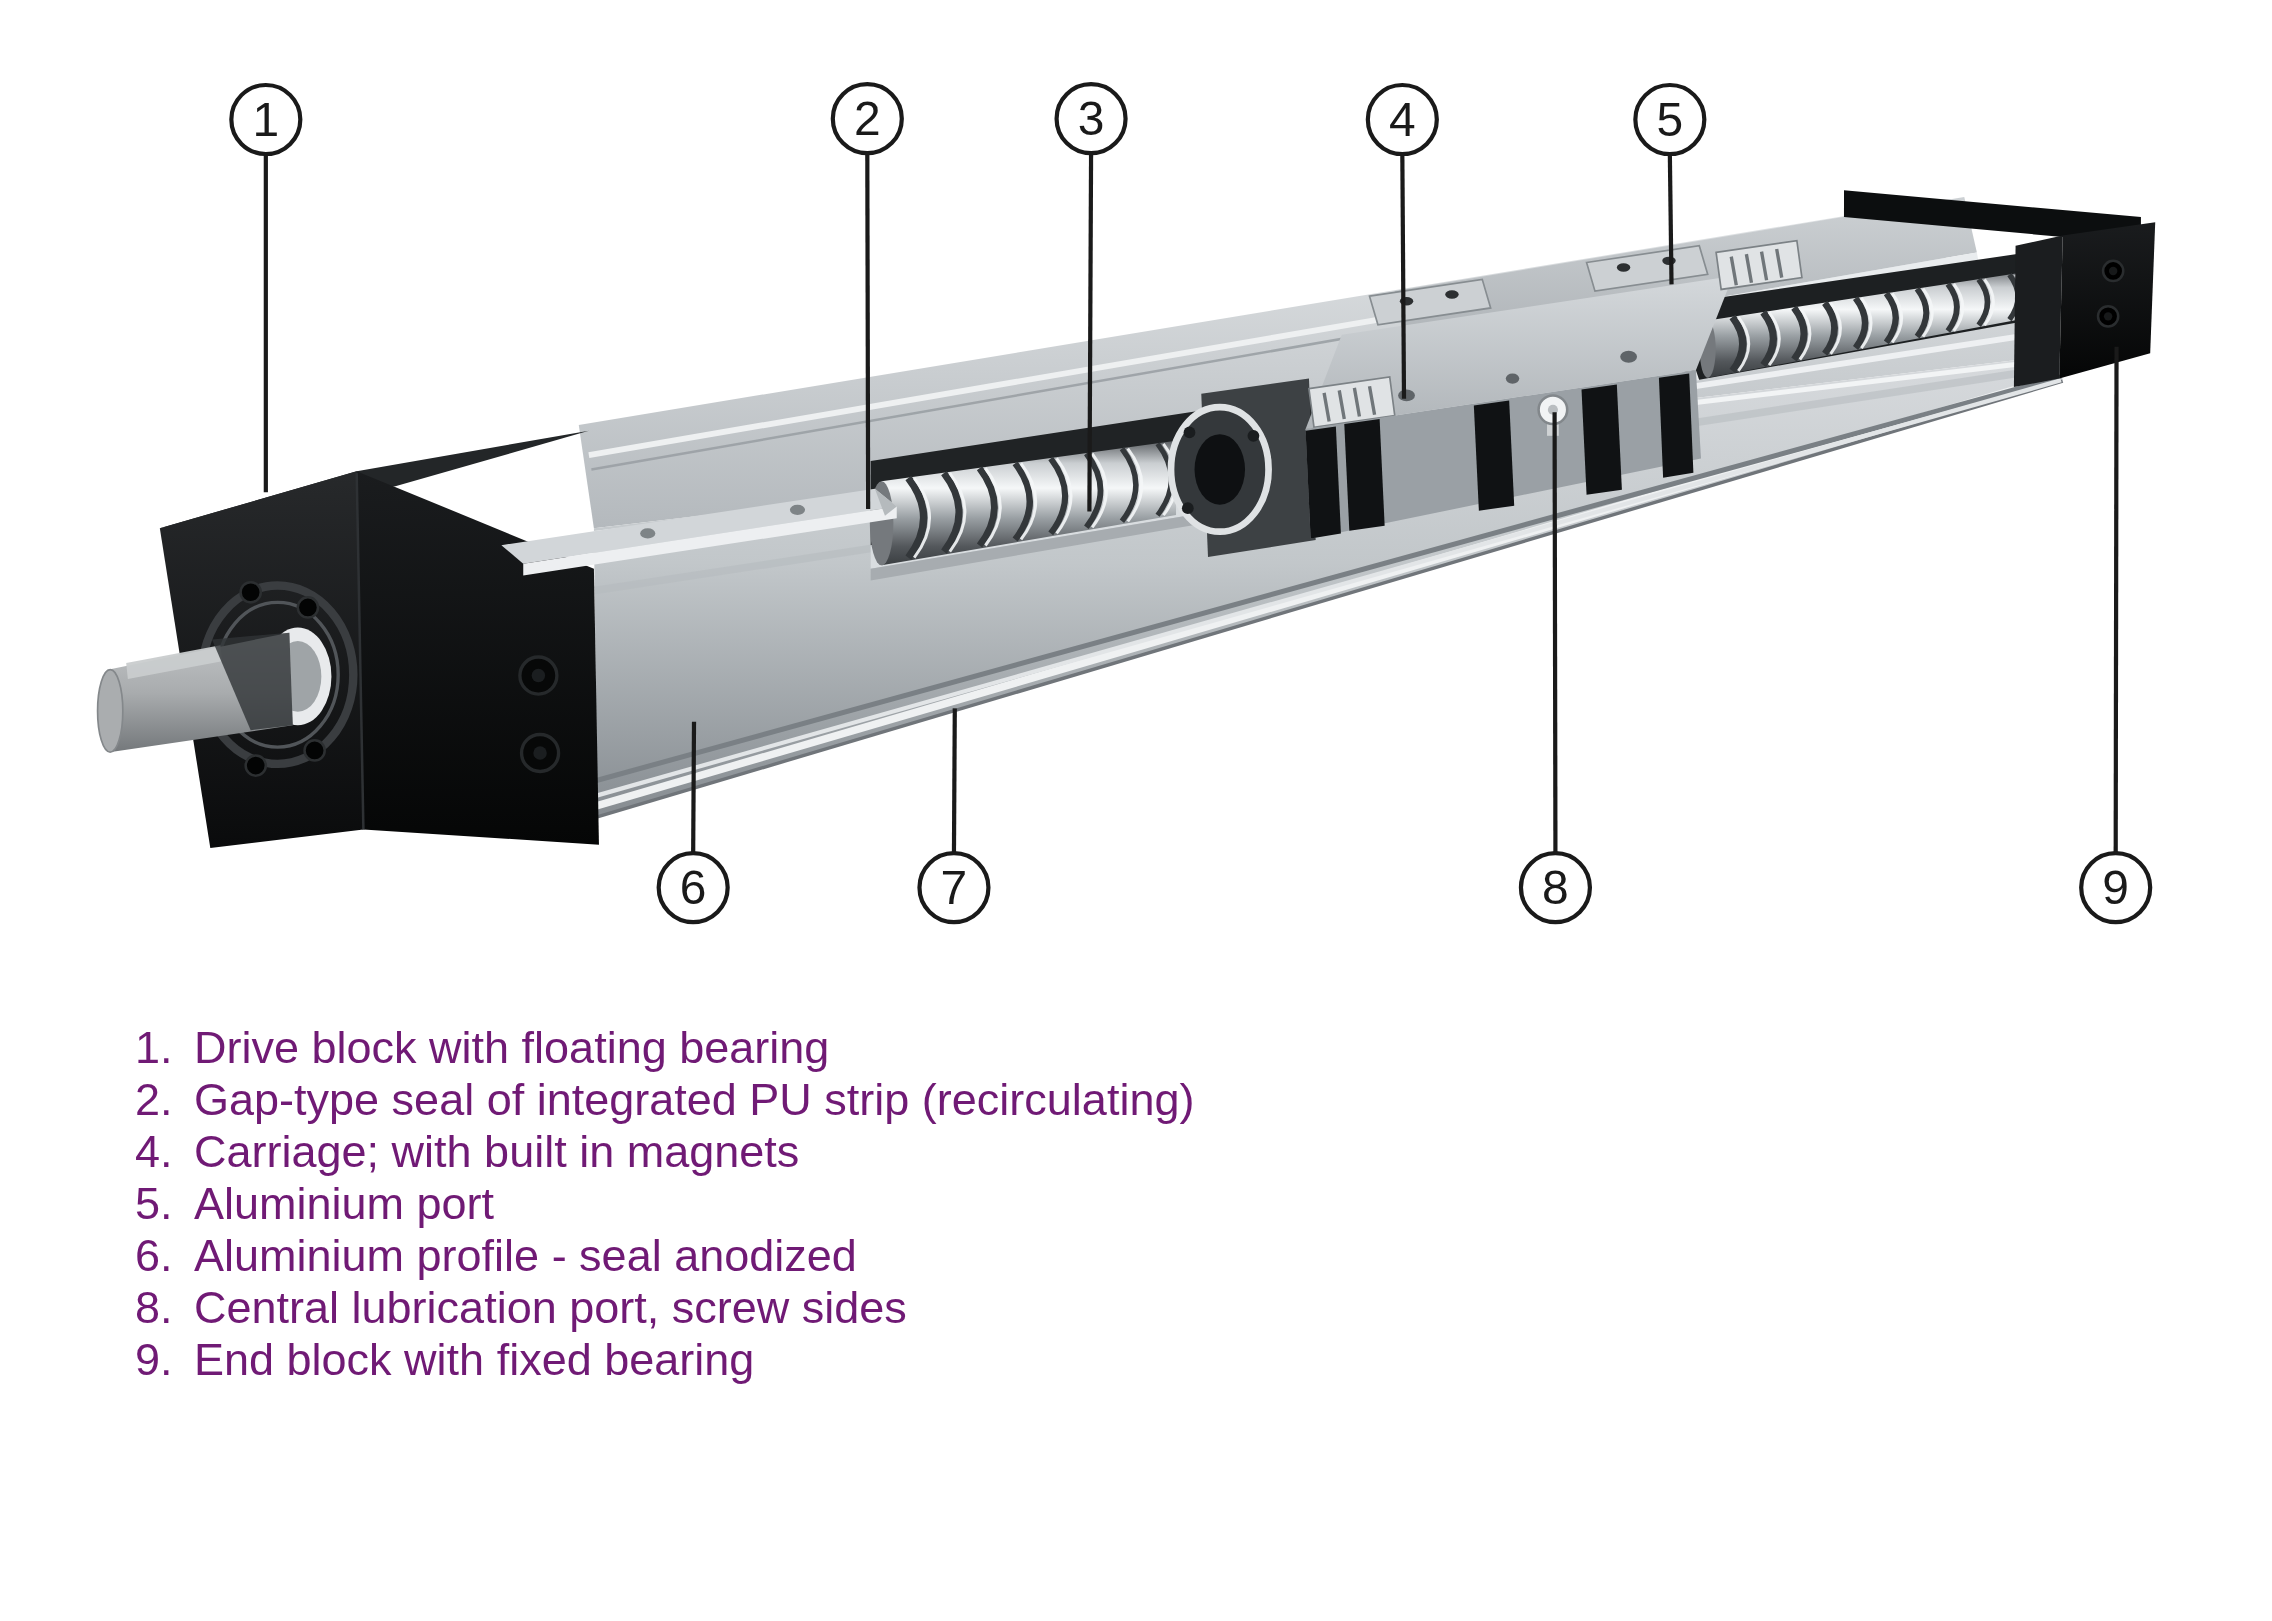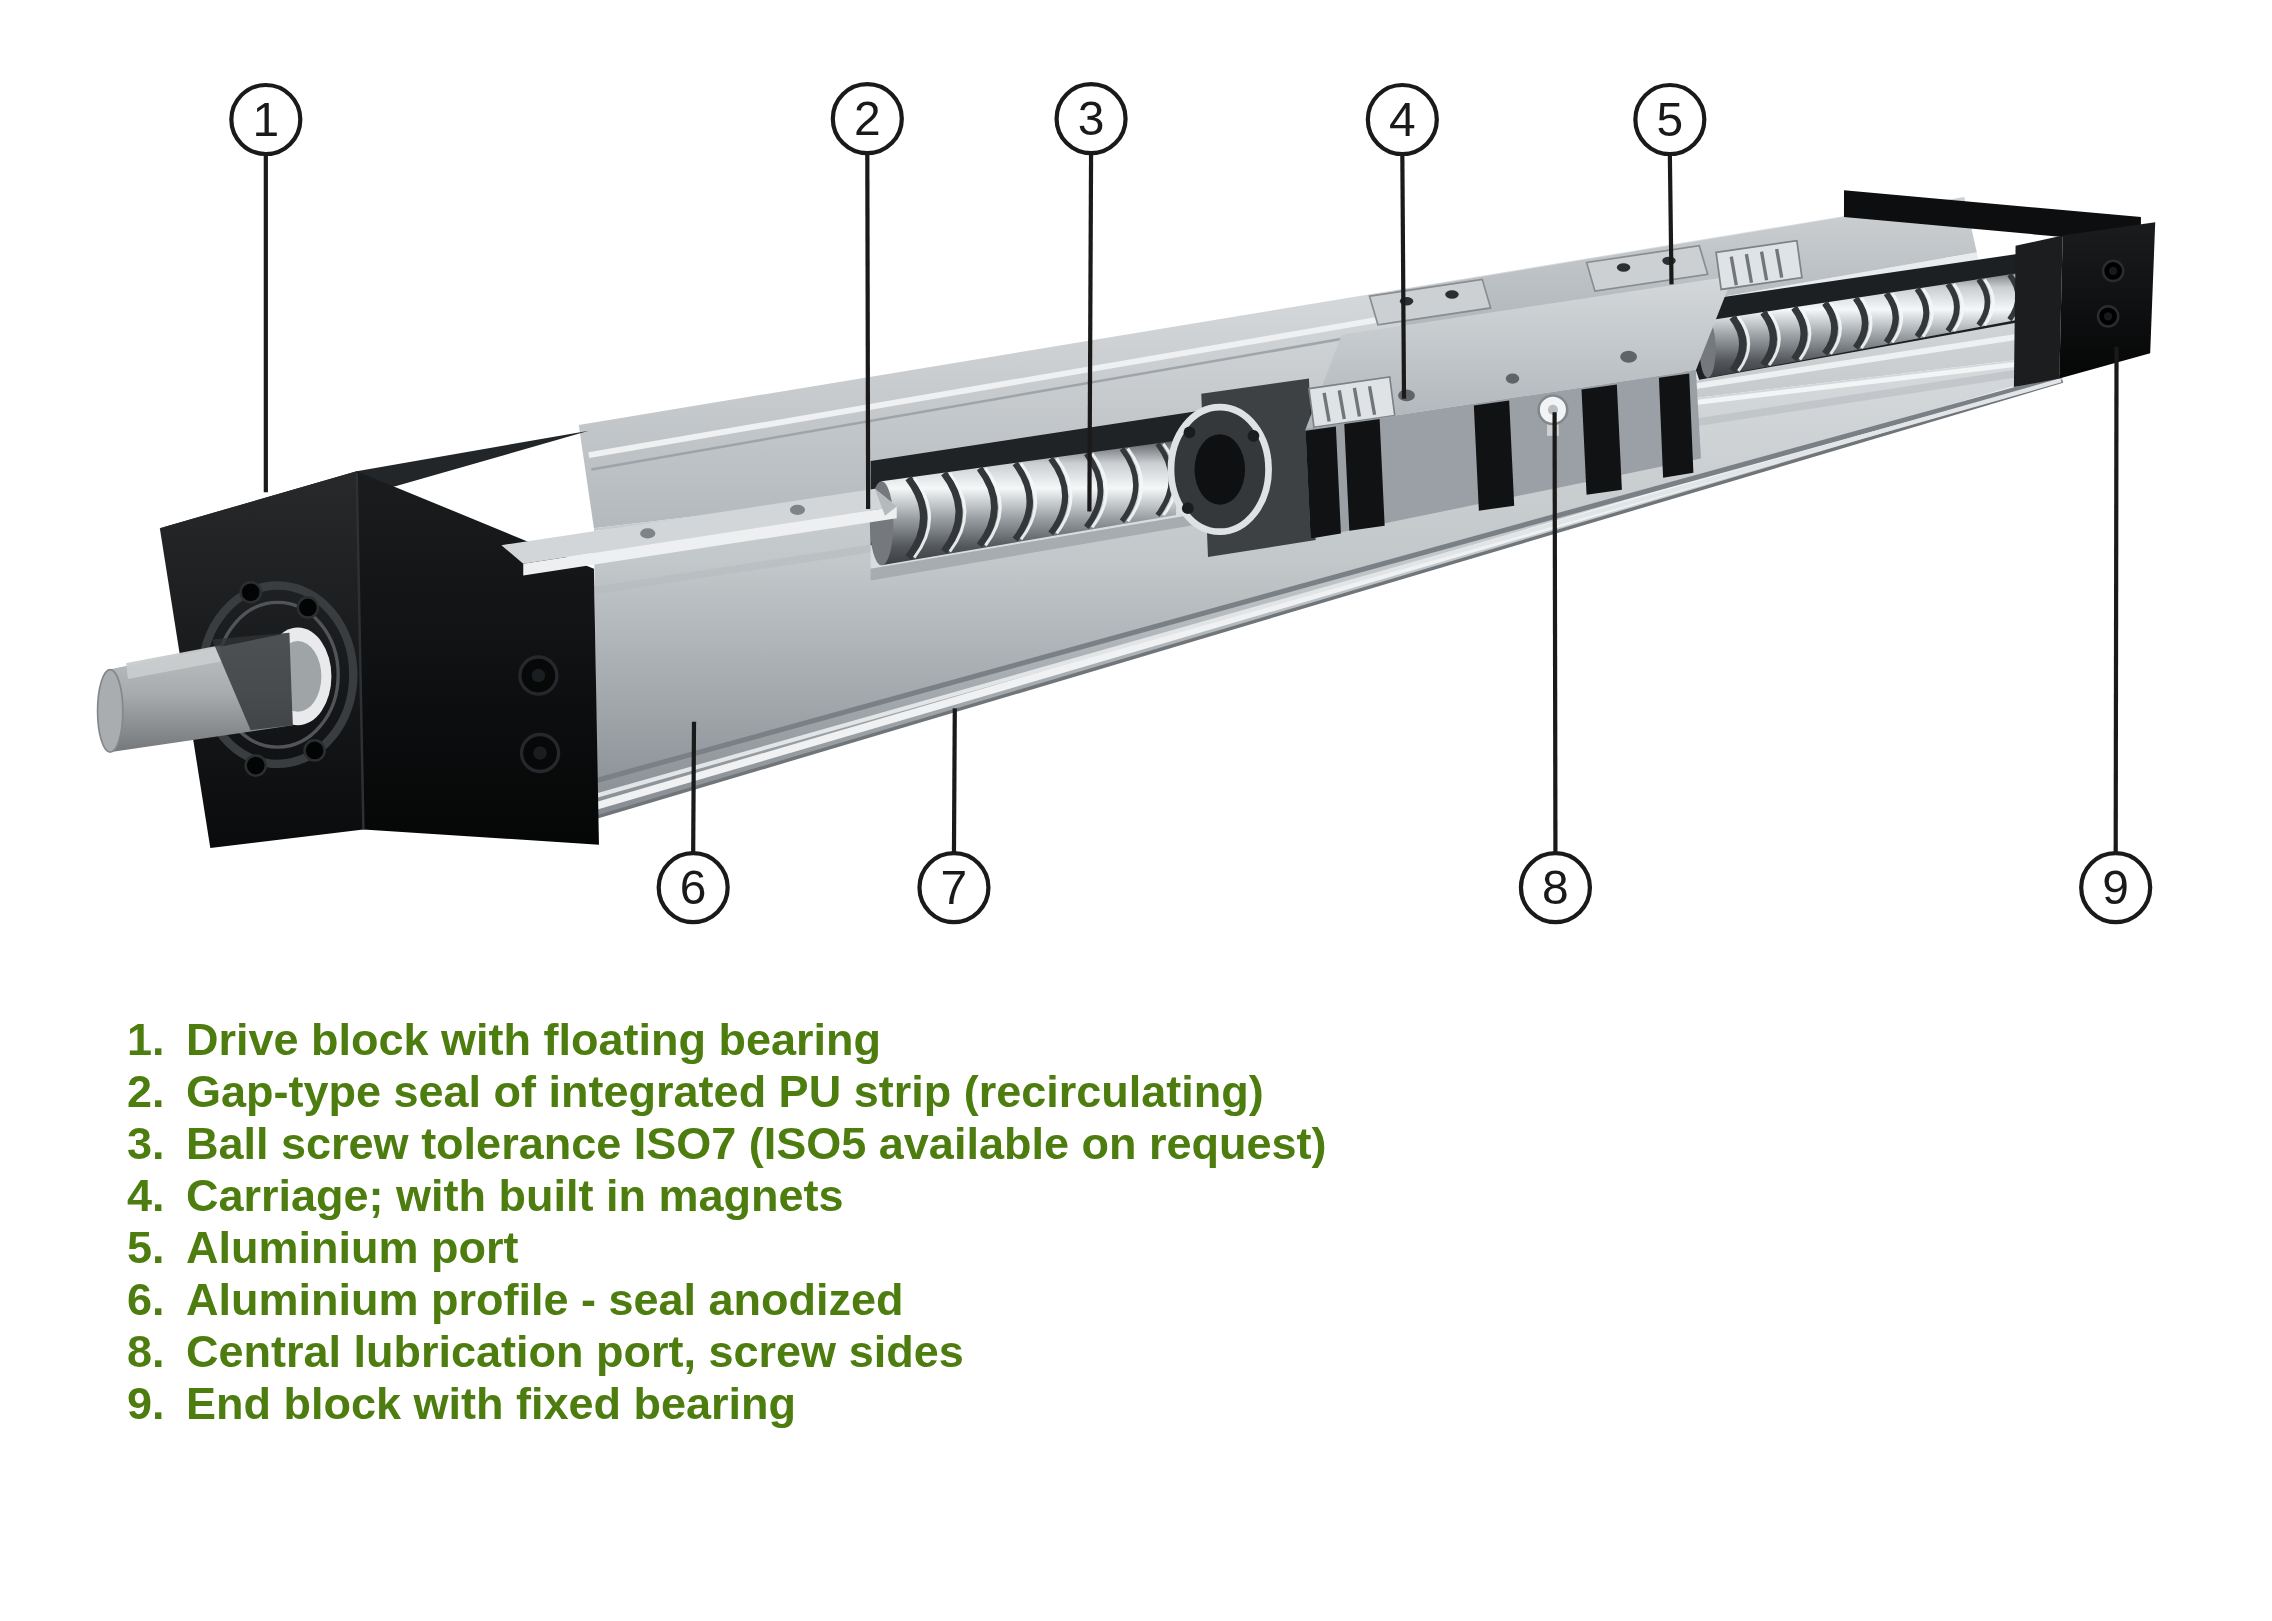--- a/index.html
+++ b/index.html
@@ -1,20 +1,20 @@
 <!DOCTYPE html>
 <html style="font-size:13.5px"><head>
 <meta charset="utf-8">
 <style>
   html,body{margin:0;padding:0;background:#ffffff;}
   body{width:2273px;height:1622px;overflow:hidden;font-family:"Liberation Sans",sans-serif;}
   #stage{position:relative;width:2273px;height:1622px;background:#ffffff;}
   #diagram-svg{position:absolute;left:0;top:0;width:2273px;height:1622px;}
-  #legend{position:absolute;left:119px;top:1006px;list-style:none;margin:8px;padding:0;
-          font-size:45px;line-height:52px;font-weight:700;color:#4d7c0f;letter-spacing:0px;}
+  #legend{position:absolute;left:119px;top:1006px;list-style:none;margin:16px;padding:0;
+          font-size:45px;line-height:52px;font-weight:400;color:#701a75;letter-spacing:0px;}
   #legend li{white-space:nowrap;height:52px;}
   #legend .lnum{display:inline-block;min-width:59px;}
   .callout-circle{fill:#ffffff;stroke:#1a1a1a;stroke-width:5;}
   .callout-line{stroke:#1a1a1a;stroke-width:5;fill:none;}
   .callout-num{font-family:"Liberation Sans",sans-serif;font-size:57px;font-weight:500;fill:#1a1a1a;text-anchor:middle;}
 </style>
 </head>
 <body>
 
 <div id="stage">
@@ -275,21 +275,20 @@
           <line x1="2516" y1="412" x2="2515" y2="1014" class="callout-line"></line>
           <circle cx="2515" cy="1055" r="41" class="callout-circle"></circle>
           <text x="2515" y="1075" class="callout-num">9</text>
         </g>
       </g>
   </svg>
 
   <ul id="legend">
     <li><span class="lnum">1.</span><span>Drive block with floating bearing</span></li>
     <li><span class="lnum">2.</span><span>Gap-type seal of integrated PU strip (recirculating)</span></li>
-    <li><span class="lnum">3.</span><span>Ball screw tolerance ISO7 (ISO5 available on request)</span></li>
     <li><span class="lnum">4.</span><span>Carriage; with built in magnets</span></li>
     <li><span class="lnum">5.</span><span>Aluminium port</span></li>
     <li><span class="lnum">6.</span><span>Aluminium profile - seal anodized</span></li>
     <li><span class="lnum">8.</span><span>Central lubrication port, screw sides</span></li>
     <li><span class="lnum">9.</span><span>End block with fixed bearing</span></li>
   </ul>
 </div>
 
 
 </body></html>

